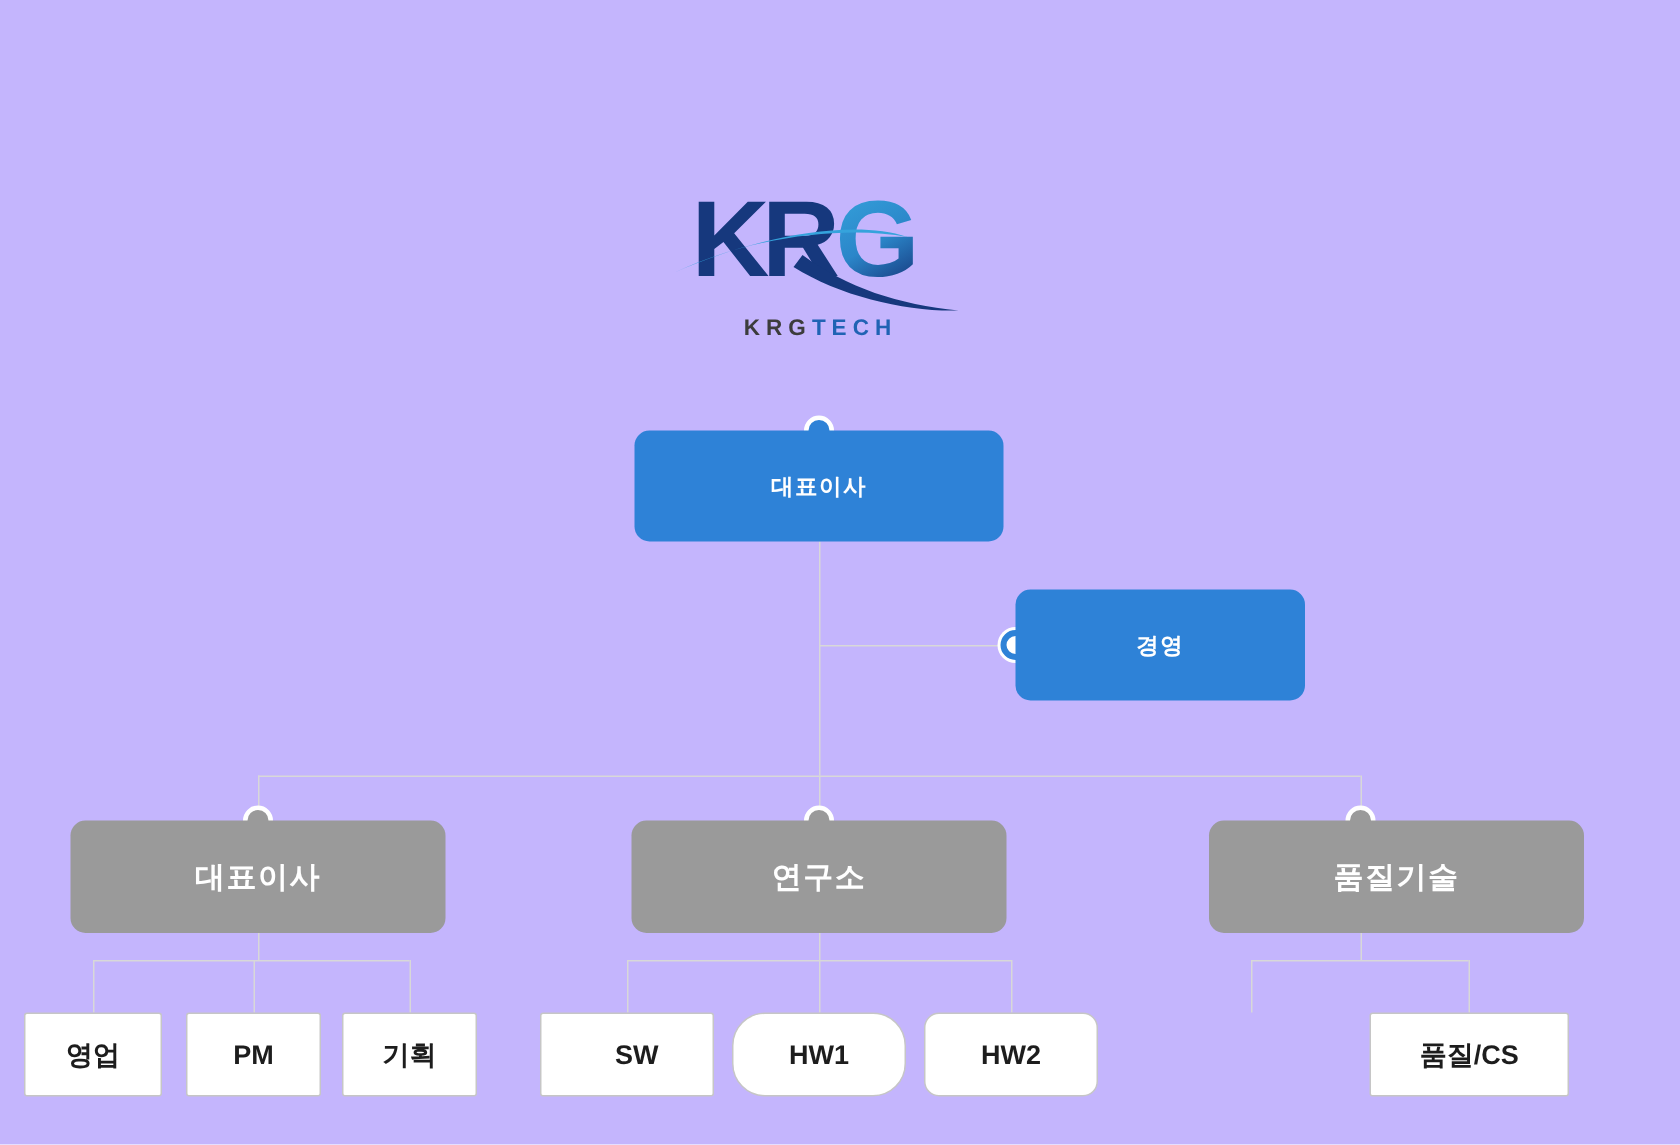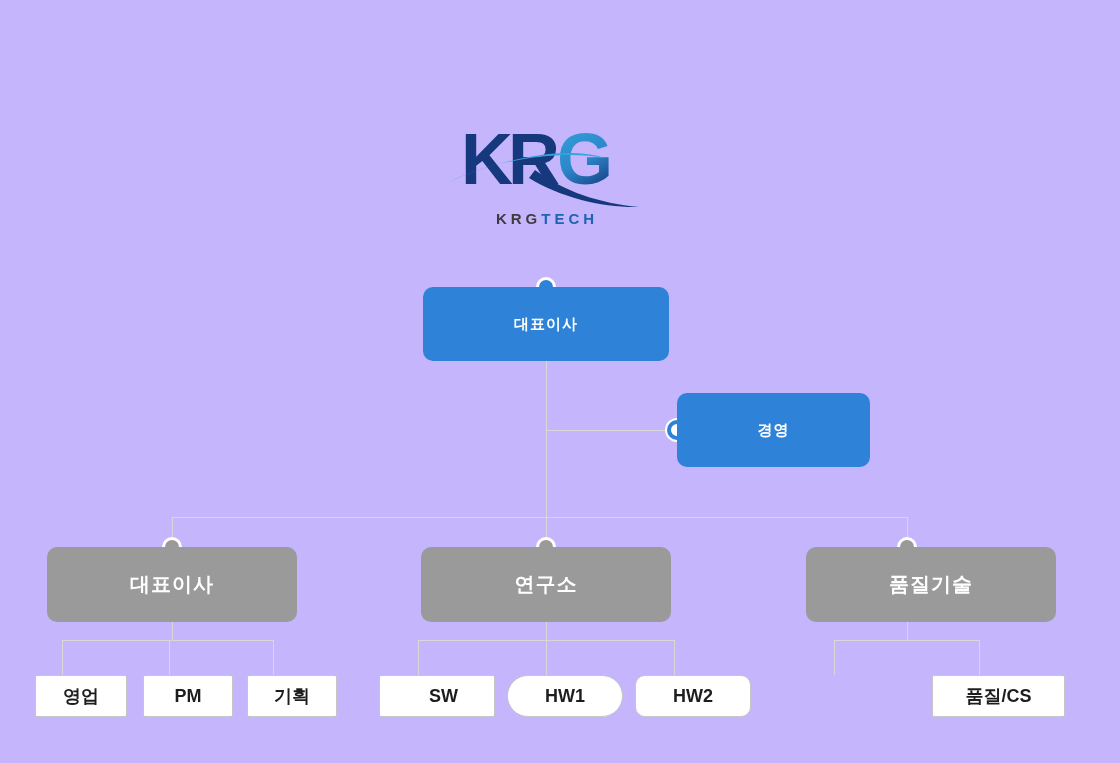--- a/index.html
+++ b/index.html
@@ -47,21 +47,21 @@
   
   .box{position:absolute;display:flex;align-items:center;justify-content:center;box-sizing:border-box;}
   .box-blue{background:#2e82d7;border-radius:10px;color:#ffffff;font-size:15px;font-weight:700;letter-spacing:1px;}
   .box-gray{background:#9a9a9a;border-radius:10px;color:#ffffff;font-size:20px;font-weight:700;letter-spacing:1px;}
   .box-leaf{background:#ffffff;border:1px solid #c6c6c6;border-radius:2px;color:#1d1d1d;font-size:18px;font-weight:600;}
   .b-ceo{left:423px;top:287px;width:246px;height:74px;}
   .b-mgmt{left:677px;top:393px;width:193px;height:74px;}
   .b-div-a{left:47px;top:547px;width:250px;height:75px;}
   .b-div-b{left:421px;top:547px;width:250px;height:75px;}
   .b-div-c{left:806px;top:547px;width:250px;height:75px;}
-  .leaf{top:675px;height:42px;margin-left:19px;}
+  .leaf{top:675px;height:56px;}
   .b-leaf-1{left:16px;width:92px;}
   .b-leaf-2{left:124px;width:90px;}
   .b-leaf-3{left:228px;width:90px;}
   .b-leaf-4{left:360px;width:116px;padding-left:13px;}
   .b-leaf-5{left:488px;width:116px;border-radius:22px;}
   .b-leaf-6{left:616px;width:116px;border-radius:10px;}
   .b-leaf-7{left:768px;width:132px;}
   .b-leaf-8{left:913px;width:133px;}
 </style>
 </head>

